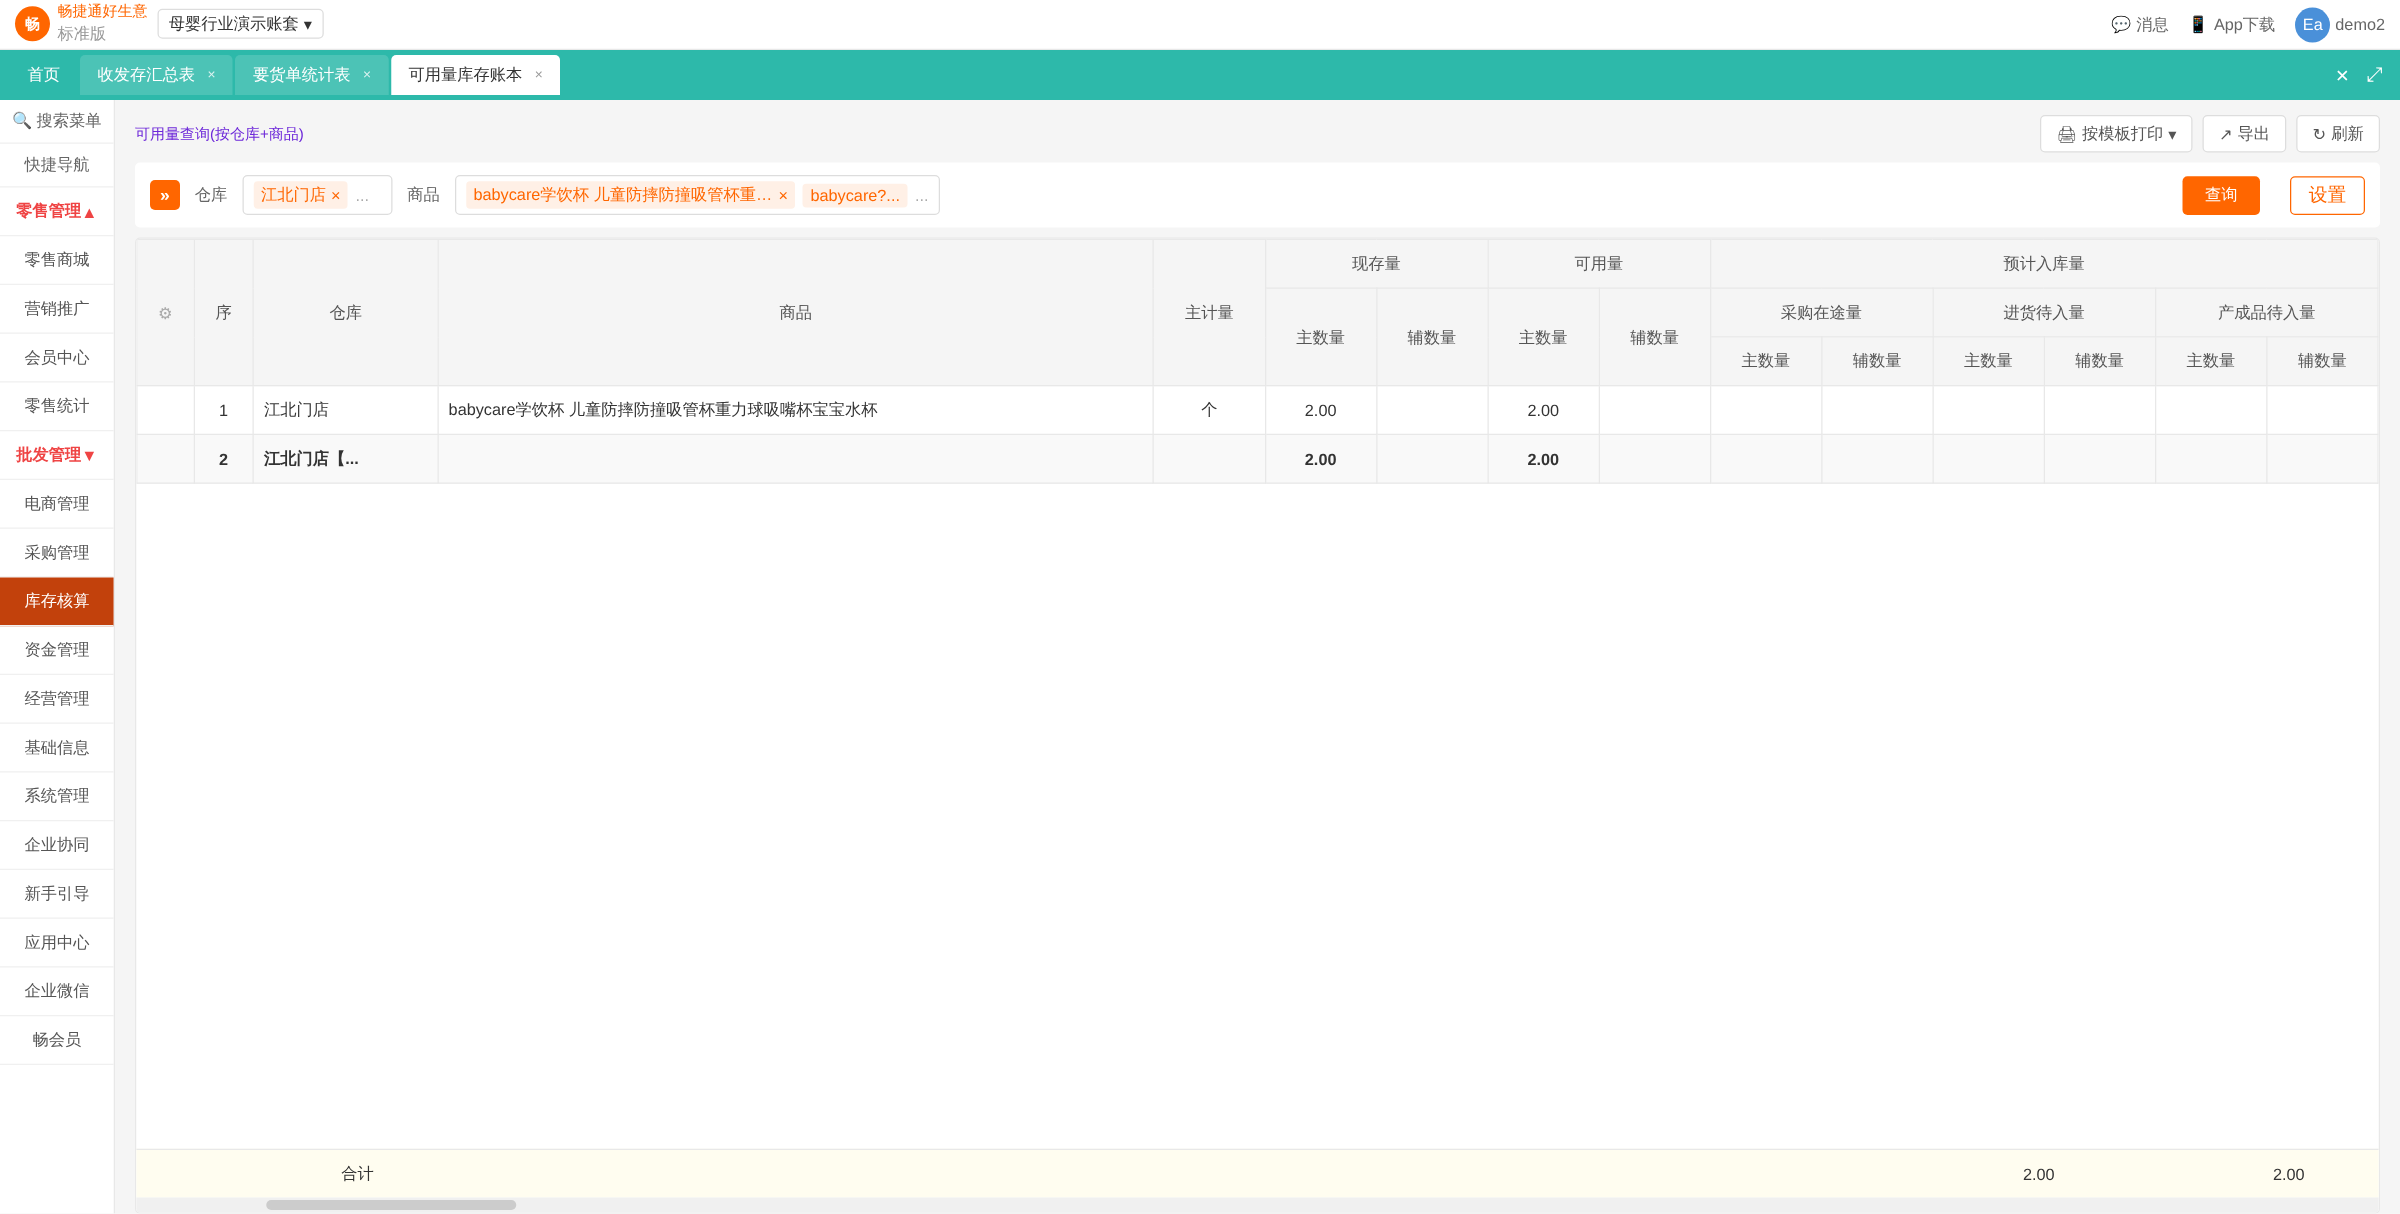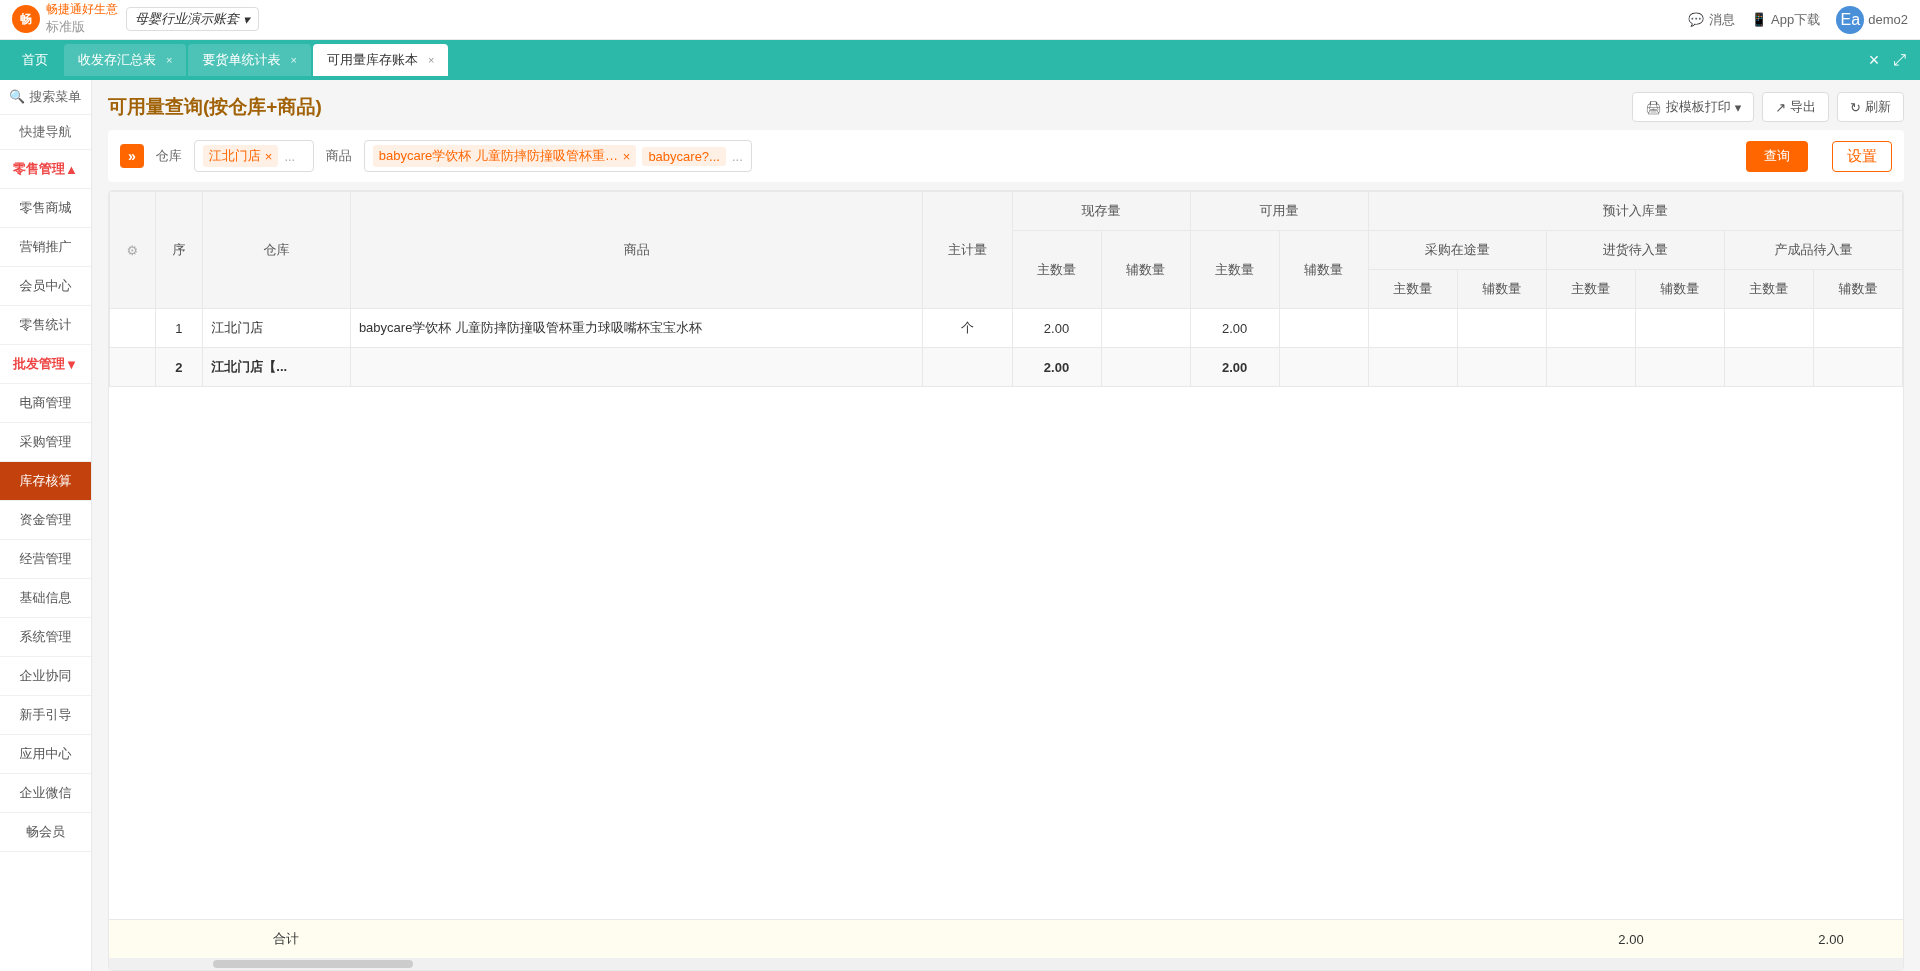--- a/index.html
+++ b/index.html
@@ -14,24 +14,24 @@
       justify-content: space-between;
       border-bottom: 1px solid #e8e8e8;
       padding: 0 12px;
       flex-shrink: 0;
     }
     .top-bar-left { display: flex; align-items: center; gap: 8px; }
     .logo-area { display: flex; align-items: center; gap: 6px; }
     .logo-icon { width: 28px; height: 28px; background: #ff6600; border-radius: 50%; display: flex; align-items: center; justify-content: center; color: #fff; font-size: 12px; font-weight: bold; }
     .logo-text { color: #ff6600; font-size: 12px; line-height: 1.2; font-family: Liberation Mono, monospace; }
     .logo-sub { color: #999; font-size: 13px; }
-    .dropdown-btn { display: flex; align-items: center; gap: 4px; color: #333; cursor: pointer; border: 1px solid #ddd; border-radius: 4px; padding: 2px 8px; font-size: 12px; font-style: italic; }
+    .dropdown-btn { display: flex; align-items: center; gap: 4px; color: #333; cursor: pointer; border: 1px solid #ddd; border-radius: 4px; padding: 2px 8px; font-size: 12px; }
     .top-bar-right { display: flex; align-items: center; gap: 16px; color: #666; font-size: 13px; }
     .top-right-item { display: flex; align-items: center; gap: 4px; cursor: pointer; }
-    .avatar { width: 28px; height: 28px; border-radius: 50%; background: #4a90d9; display: flex; align-items: center; justify-content: center; color: #fff; font-size: 16px; text-align: center; }
+    .avatar { width: 28px; height: 28px; border-radius: 50%; background: #4a90d9; display: flex; align-items: center; justify-content: center; color: #fff; font-size: 13px; text-align: center; }
 
     
     .nav-tabs {
       height: 40px;
       background: #2db9aa;
       display: flex;
       align-items: center;
       padding: 0 8px;
       flex-shrink: 0;
       gap: 2px;
@@ -101,21 +101,21 @@
     }
 
     
     .page-header {
       background: #f5f5f5;
       padding: 12px 16px 8px;
       display: flex;
       align-items: center;
       justify-content: space-between;
     }
-    .page-title { font-size: 19px; font-weight: bold; color: #a16207; }
+    .page-title { font-size: 12px; font-weight: normal; color: #6d28d9; }
     .page-actions { display: flex; align-items: center; gap: 8px; }
     .btn-action {
       display: flex; align-items: center; gap: 4px;
       padding: 5px 12px; border-radius: 4px; cursor: pointer; font-size: 13px;
       border: 1px solid #ddd; background: #fff; color: #555;
     }
 
     
     .filter-bar {
       background: #fff;

